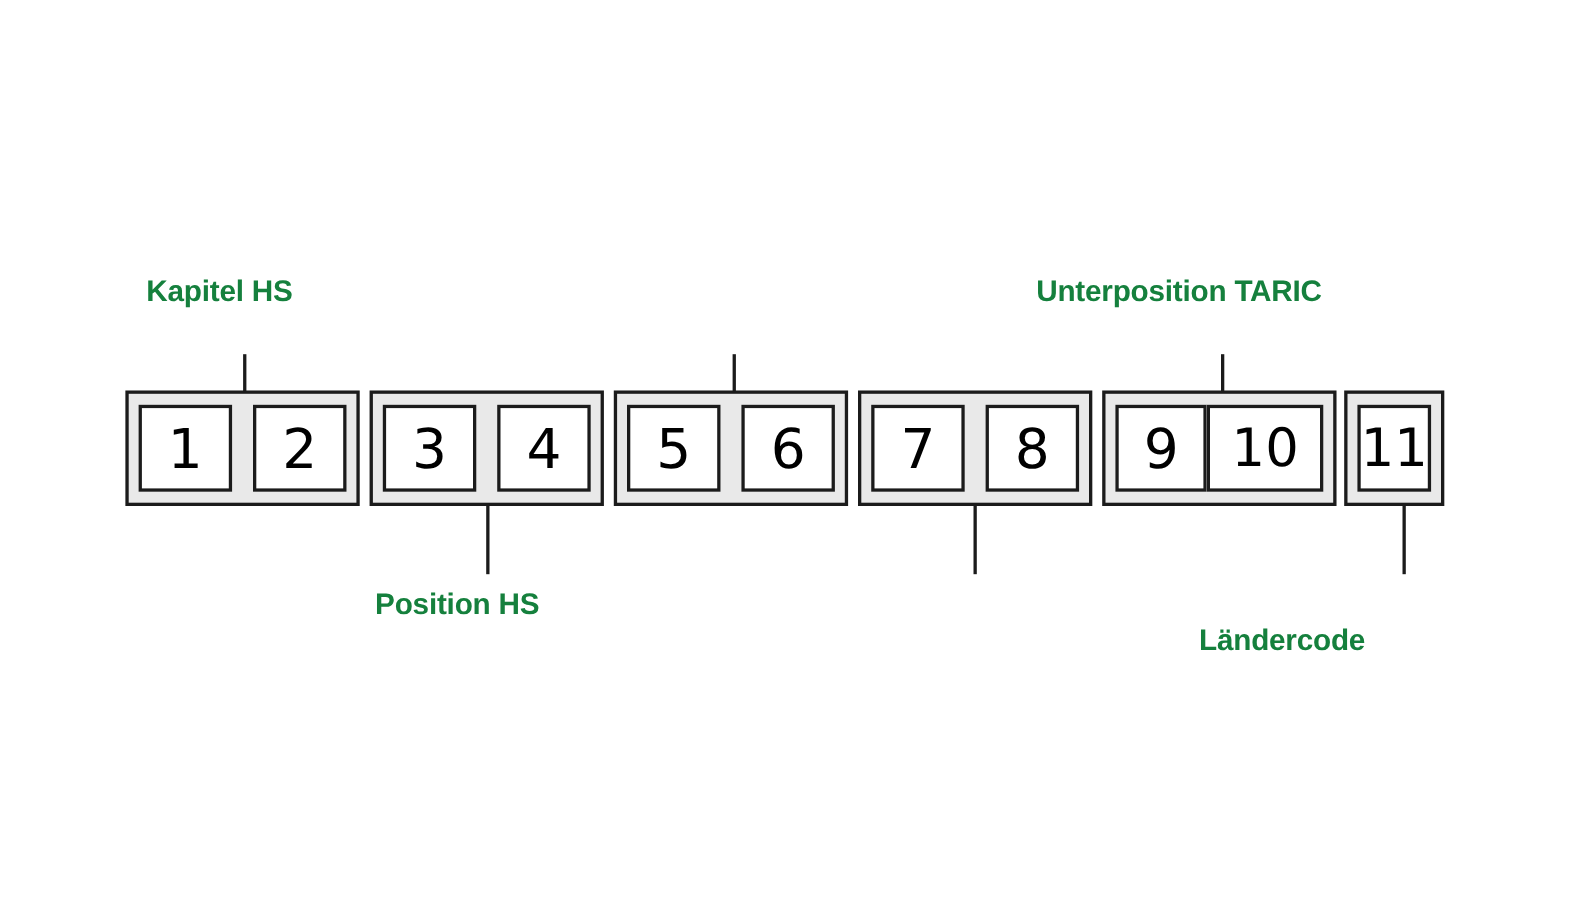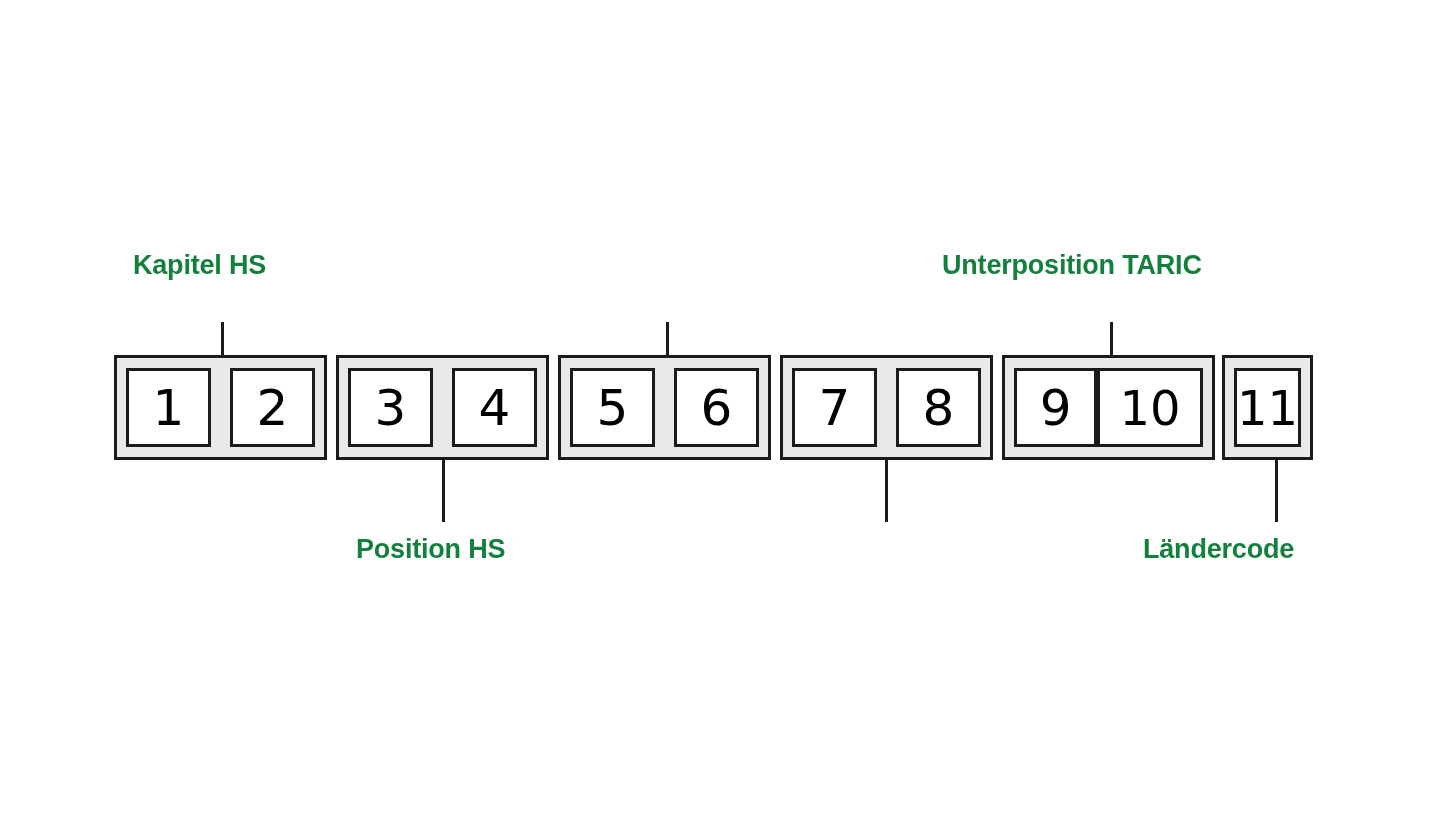--- a/index.html
+++ b/index.html
@@ -110,17 +110,17 @@
     </div>
     <div class="group single" style="left: 1196px; width: 91px; margin-left: 26px;">
       <div class="digit-cell wide">11</div>
     </div>
     <div class="leader" style="left: 221px; top: 322px; height: 34px;"></div>
     <div class="label top" style="left: 133px;">Kapitel HS</div>
     <div class="leader" style="left: 666px; top: 322px; height: 34px;"></div>
     <div class="leader" style="left: 1110px; top: 322px; height: 34px;"></div>
     <div class="label top" style="left: 942px;">Unterposition TARIC</div>
     <div class="leader" style="left: 442px; top: 460px; height: 62px;"></div>
-    <div class="label bottom" style="left: 356px;">Position HS</div>
+    <div class="label bottom" style="left: 341px;">Position HS</div>
     <div class="leader" style="left: 885px; top: 460px; height: 62px;"></div>
     <div class="leader" style="left: 1275px; top: 460px; height: 62px;"></div>
-    <div class="label bottom" style="left: 1143px;">Ländercode</div>
+    <div class="label bottom" style="left: 1090px; margin-top: 33px;">Ländercode</div>
   </div>
 
 </body></html>

